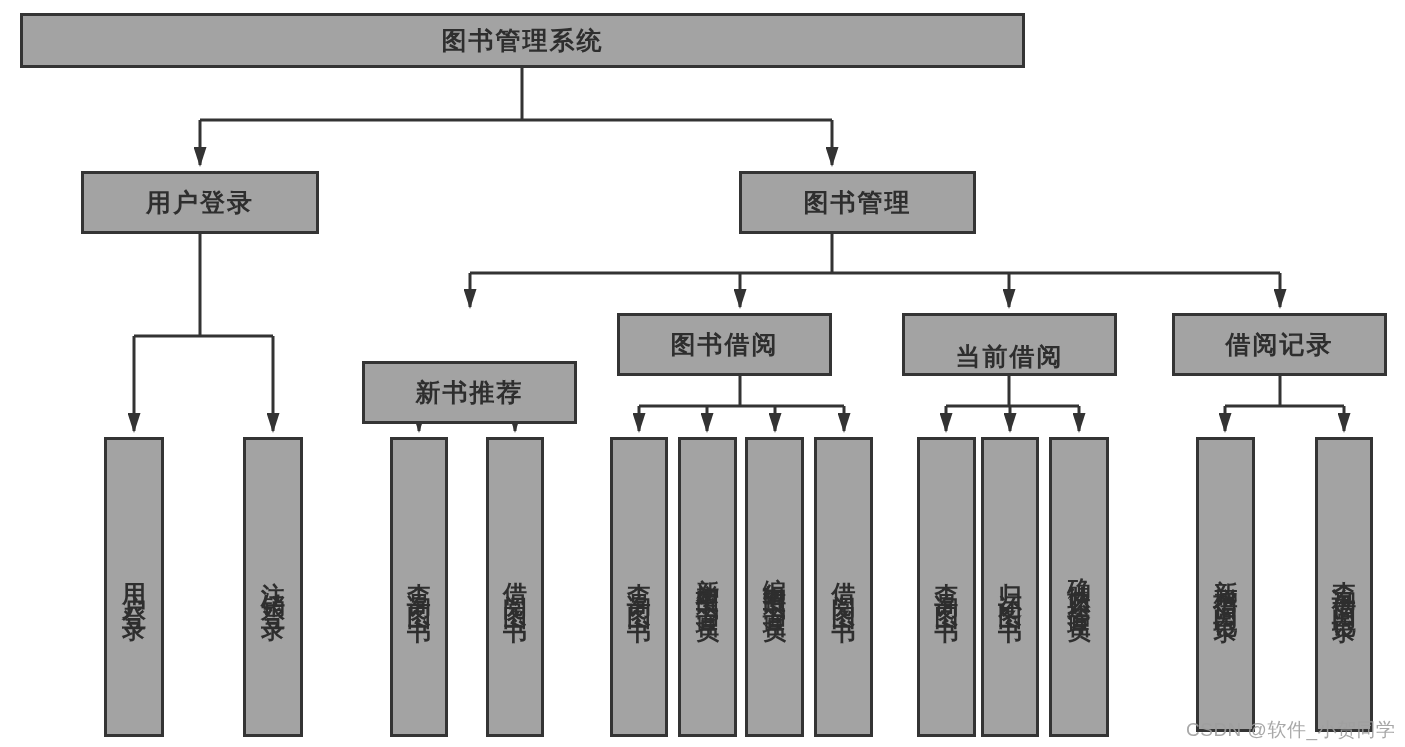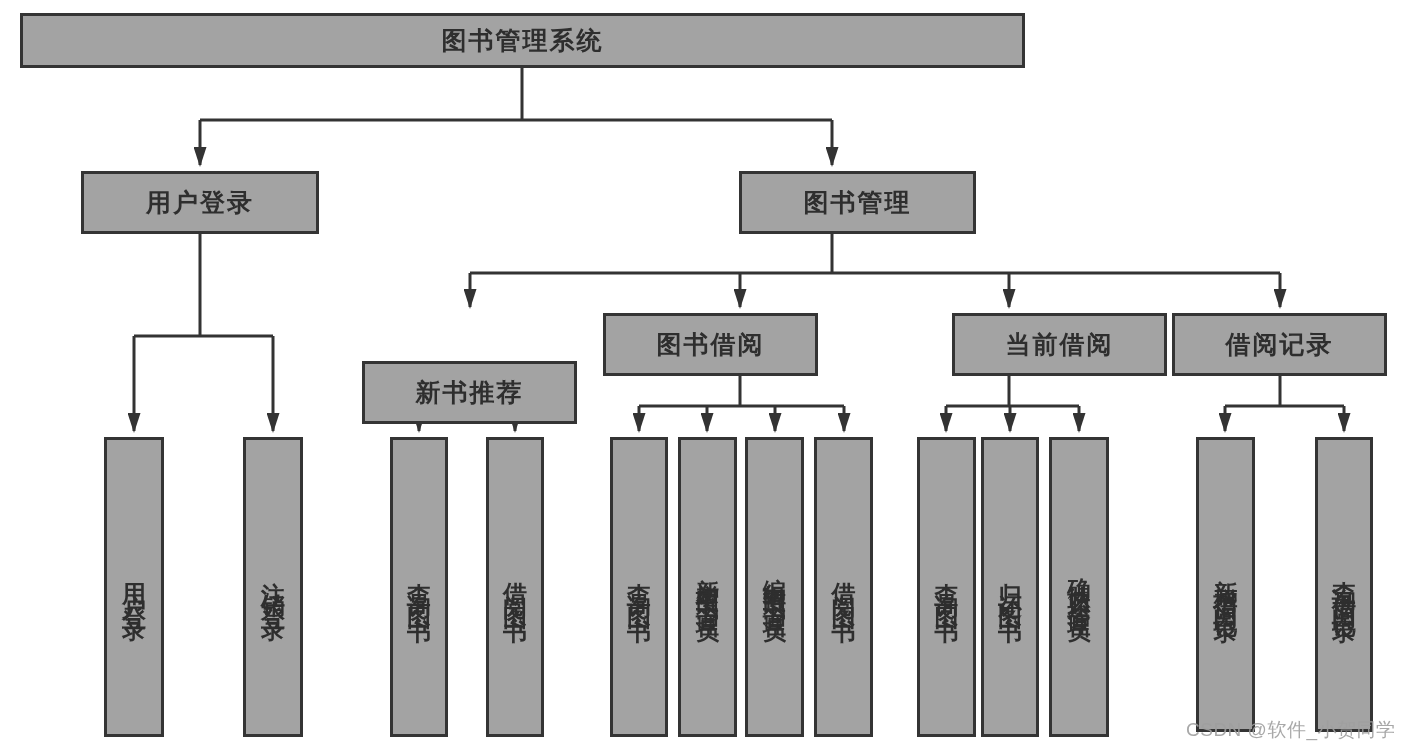--- a/index.html
+++ b/index.html
@@ -97,24 +97,24 @@
   <div class="box" style="left:81px;top:171px;width:238px;height:63px;">
     <span class="hlabel">用户登录</span>
   </div>
   <div class="box" style="left:714px;top:171px;width:237px;height:63px;margin-left:25px;">
     <span class="hlabel">图书管理</span>
   </div>
 
   <div class="box" style="left:362px;top:313px;width:215px;height:63px;margin-top:48px;">
     <span class="hlabel">新书推荐</span>
   </div>
-  <div class="box" style="left:603px;top:313px;width:215px;height:63px;justify-content:center;">
+  <div class="box" style="left:617px;top:313px;width:215px;height:63px;justify-content:center;">
     <span class="hlabel">图书借阅</span>
   </div>
-  <div class="box" style="left:952px;top:313px;width:215px;height:63px;">
+  <div class="box" style="left:902px;top:313px;width:215px;height:63px;align-items:flex-end;">
     <span class="hlabel">当前借阅</span>
   </div>
   <div class="box" style="left:1172px;top:313px;width:215px;height:63px;">
     <span class="hlabel">借阅记录</span>
   </div>
 
   <div class="box v4" style="left:104px;top:437px;width:60px;height:300px;">
     <span class="vlabel">用户登录</span>
   </div>
   <div class="box v4" style="left:243px;top:437px;width:60px;height:300px;">

